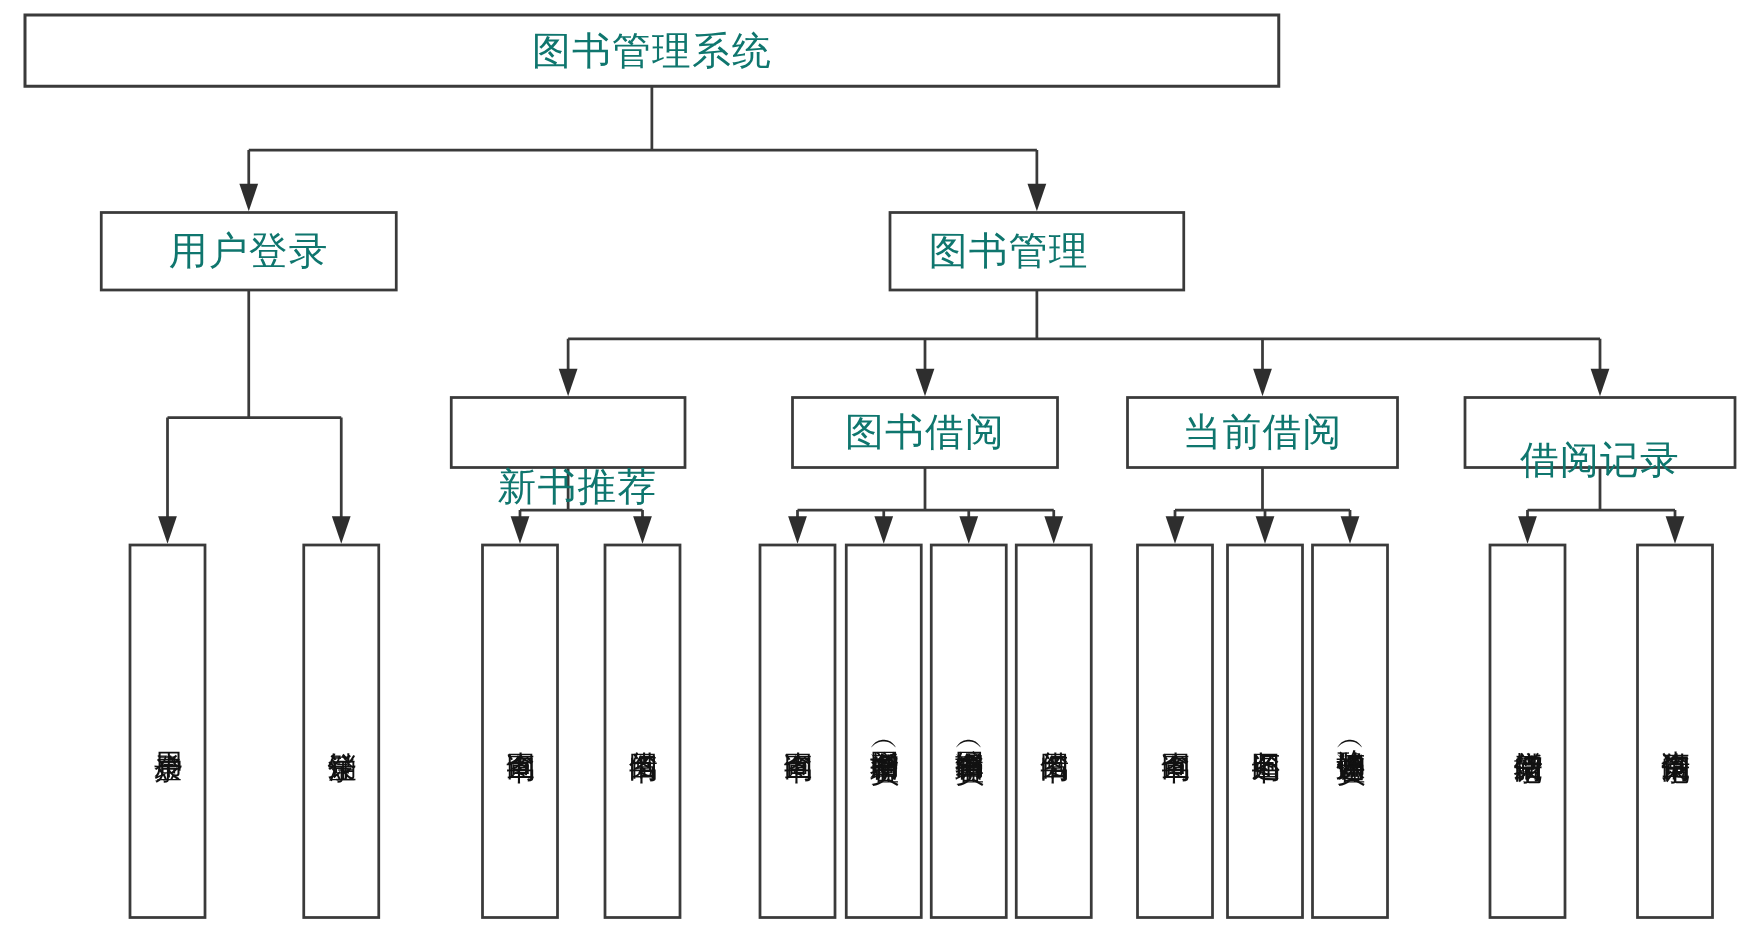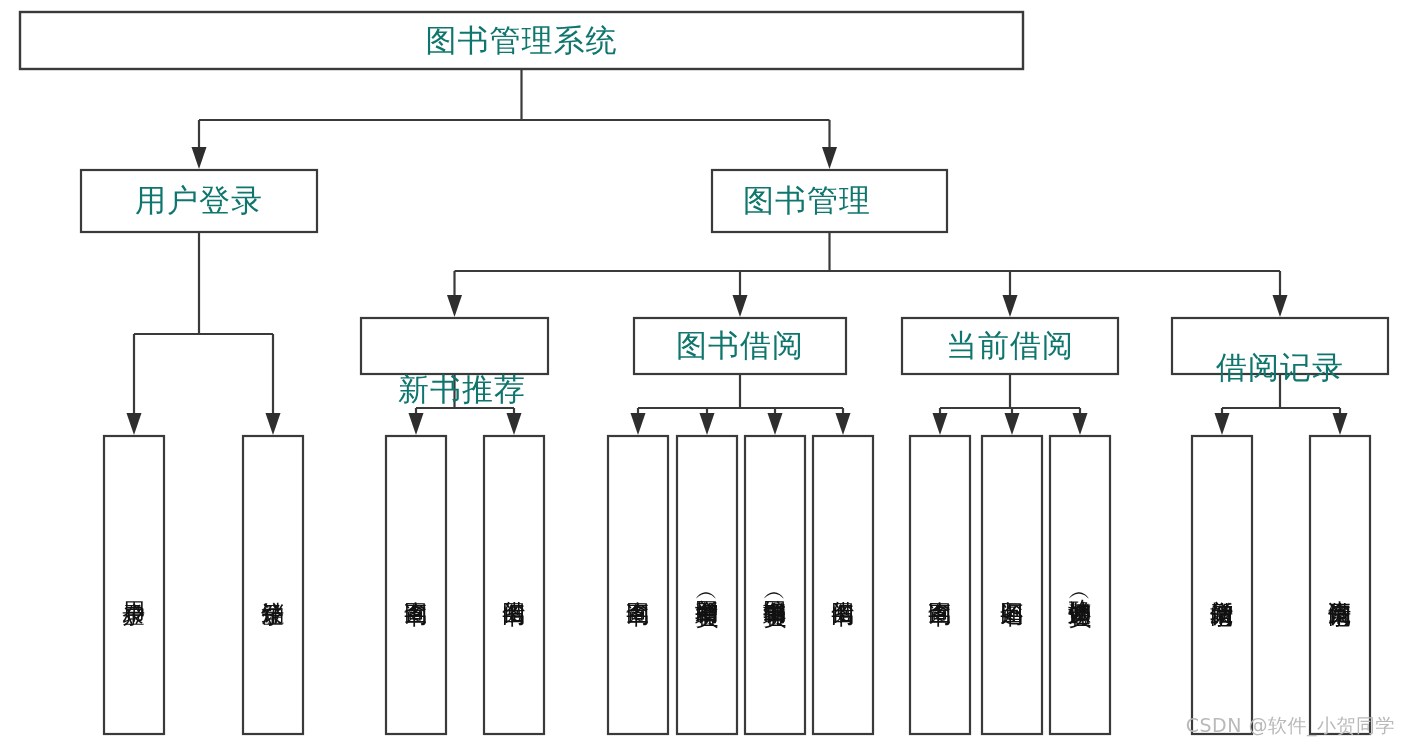--- a/index.html
+++ b/index.html
@@ -192,14 +192,13 @@
       <div class="vlabel-wrap" style="left: 608px; top: 436px; width: 60px; height: 298px;">查询图书</div>
       <div class="vlabel-wrap" style="left: 677px; top: 436px; width: 60px; height: 298px;">新增图书（管理员）</div>
       <div class="vlabel-wrap" style="left: 745px; top: 436px; width: 60px; height: 298px;">编辑图书（管理员）</div>
       <div class="vlabel-wrap" style="left: 813px; top: 436px; width: 60px; height: 298px;">借阅图书</div>
       <div class="vlabel-wrap" style="left: 910px; top: 436px; width: 60px; height: 298px;">查询图书</div>
       <div class="vlabel-wrap" style="left: 982px; top: 436px; width: 60px; height: 298px;">归还图书</div>
       <div class="vlabel-wrap" style="left: 1050px; top: 436px; width: 60px; height: 298px;">确认归还（管理员）</div>
       <div class="vlabel-wrap" style="left: 1192px; top: 436px; width: 60px; height: 298px;">新增借阅记录</div>
       <div class="vlabel-wrap" style="left: 1310px; top: 436px; width: 60px; height: 298px;">查询借阅记录</div>
     </div>
-  <div class="watermark">CSDN @软件_小贺同学</div>
 </div>
 
 </body></html>

